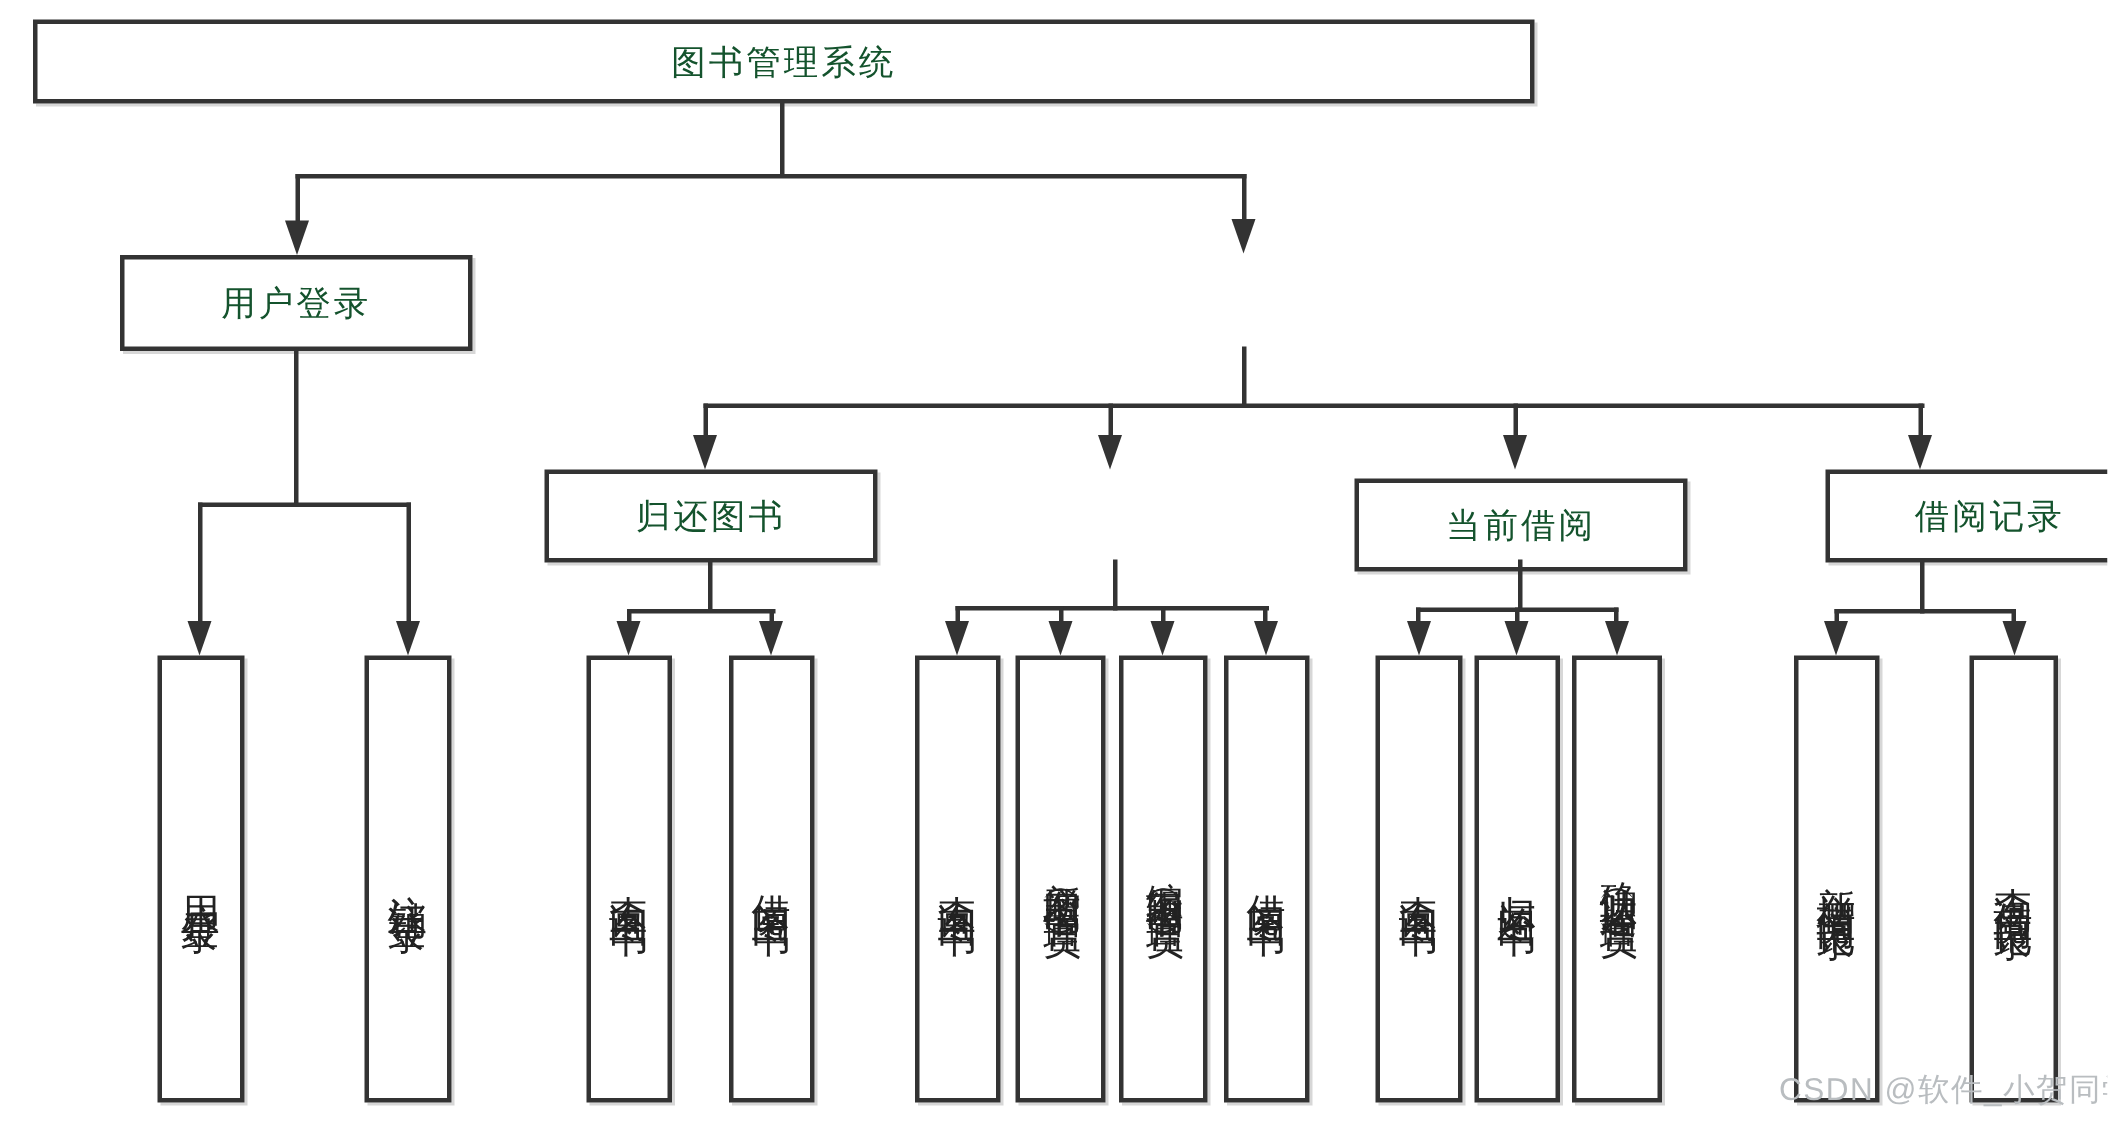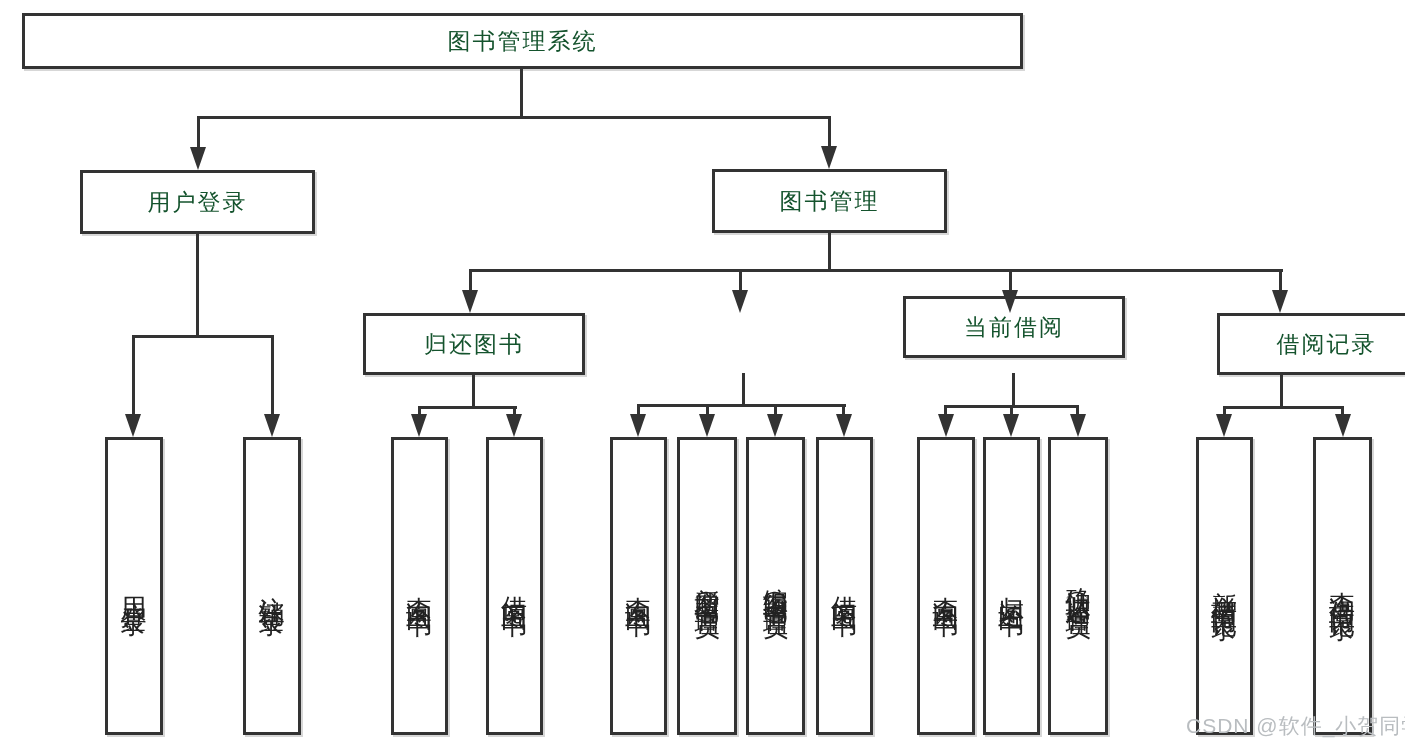--- a/index.html
+++ b/index.html
@@ -38,28 +38,25 @@
 
 <div class="stage">
 
   <div class="box" style="left:22px;top:13px;width:1001px;height:56px;">
     <span class="hlabel">图书管理系统</span>
   </div>
 
   <div class="box" style="left:80px;top:170px;width:235px;height:64px;">
     <span class="hlabel">用户登录</span>
   </div>
-  <div class="box" style="left:712px;top:169px;width:235px;height:64px;">
-    <span class="hlabel">图书管理</span>
-  </div>
 
   <div class="box" style="left:363px;top:313px;width:222px;height:62px;">
     <span class="hlabel">归还图书</span>
   </div>
-  <div class="box" style="left:903px;top:296px;width:222px;height:62px;">
+  <div class="box" style="left:903px;top:319px;width:222px;height:62px;">
     <span class="hlabel">当前借阅</span>
   </div>
   <div class="box" style="left:1173px;top:313px;width:219px;height:62px;margin-left:44px;">
     <span class="hlabel">借阅记录</span>
   </div>
 
   <div class="box leaf" style="left:105px;top:437px;width:58px;height:298px;">
     <span class="vlabel">用户登录</span>
   </div>
   <div class="box leaf" style="left:243px;top:437px;width:58px;height:298px;">

